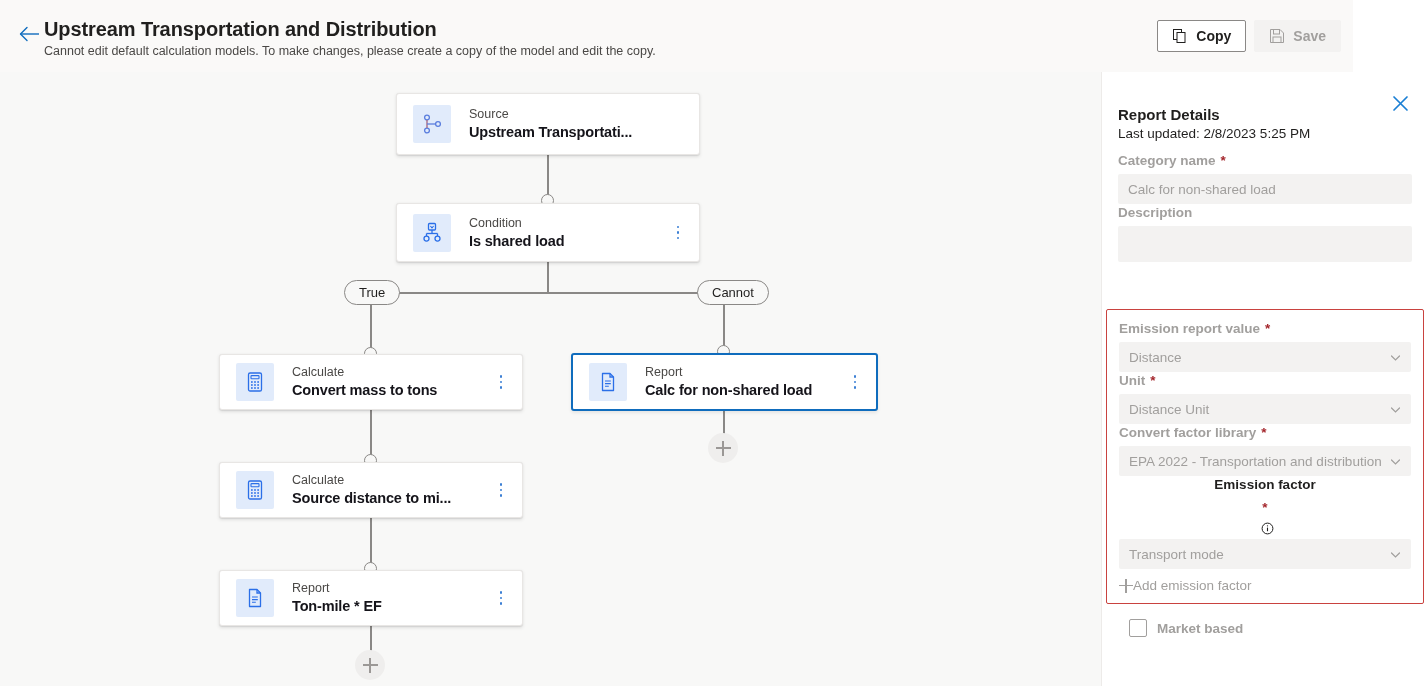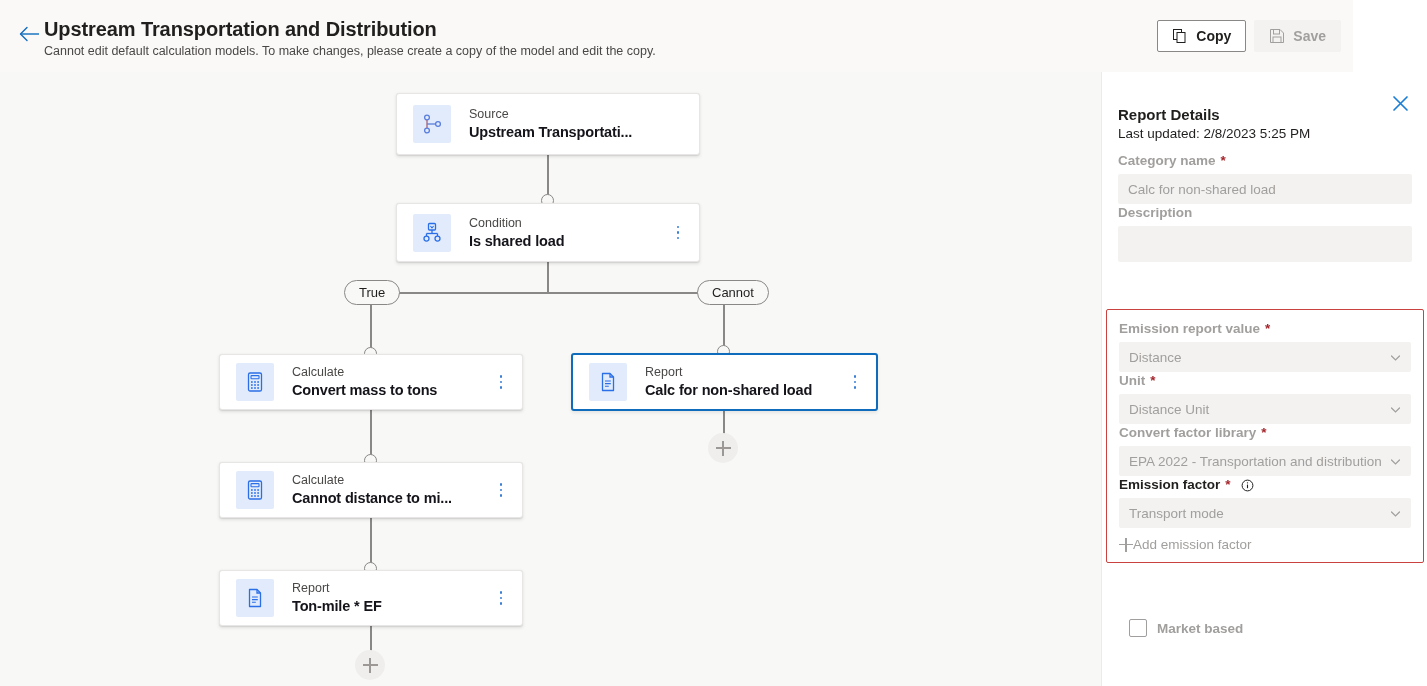--- a/index.html
+++ b/index.html
@@ -263,21 +263,21 @@
   .field-label {
     font-size: 13.5px;
     font-weight: 600;
     color: #a19f9d;
     line-height: 18px;
     margin-bottom: 4px;
     display: flex;
     align-items: center;
     gap: 5px;
   }
-  .field-label.dark { color: #201f1e; }
+  .field-label.dark { color: #201f1e; flex-direction: column; }
   .req { color: #a4262c; font-weight: 700; }
   .input-box {
     height: 30px;
     background: #f3f2f1;
     border: none;
     border-radius: 2px;
     display: flex;
     align-items: center;
     padding: 0 10px;
     font-size: 13.5px;
@@ -512,21 +512,21 @@
         <circle cx="7.9" cy="14" r="0.9" fill="#2b6fe8"></circle>
         <circle cx="11" cy="14" r="0.9" fill="#2b6fe8"></circle>
         <circle cx="14.1" cy="14" r="0.9" fill="#2b6fe8"></circle>
         <circle cx="7.9" cy="17" r="0.9" fill="#2b6fe8"></circle>
         <circle cx="11" cy="17" r="0.9" fill="#2b6fe8"></circle>
         <circle cx="14.1" cy="17" r="0.9" fill="#2b6fe8"></circle>
       </svg>
     </div>
     <div class="node-text">
       <div class="node-type">Calculate</div>
-      <div class="node-name">Cannot distance to mi...</div>
+      <div class="node-name">Source distance to mi...</div>
     </div>
     <div class="node-menu">
         <i></i>
         <i></i>
         <i></i>
       </div>
   </div>
 
   <div class="node" style="left:219px; top:498px; width:304px; height:56px;">
     <div class="node-icon">

